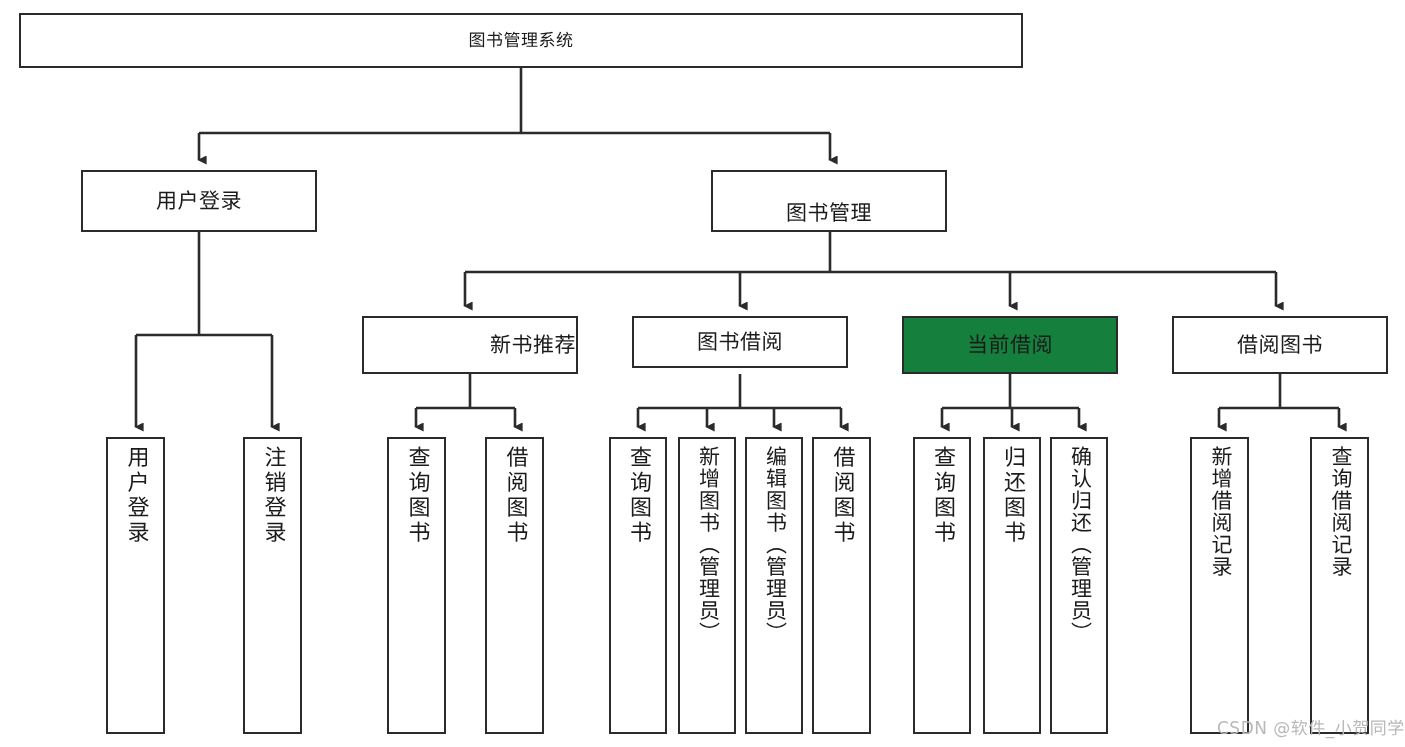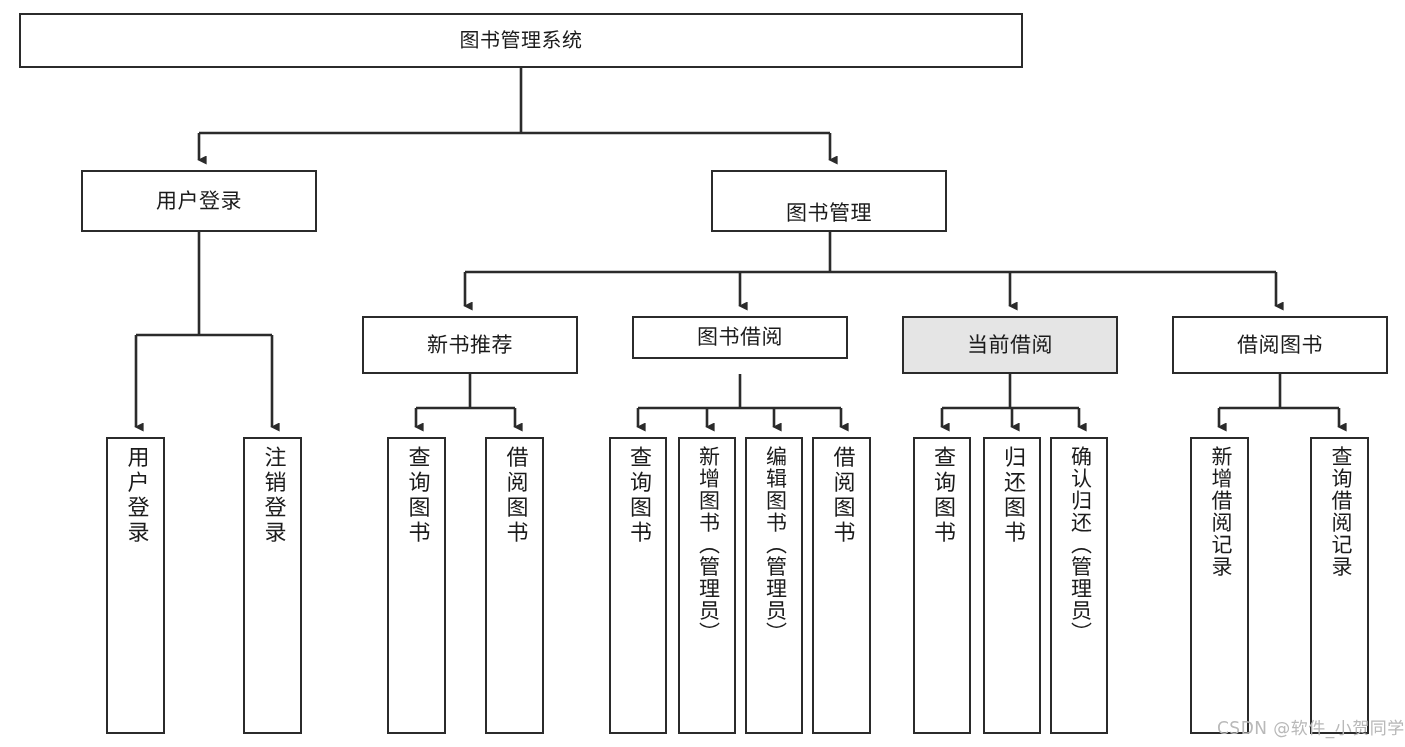--- a/index.html
+++ b/index.html
@@ -41,21 +41,21 @@
     text-align: center;
     white-space: pre-line;
     letter-spacing: 0.5px;
   }
   
   .node.horiz .node-label {
     font-size: 21px;
     writing-mode: horizontal-tb;
   }
   .node.root .node-label {
-    font-size: 20px;
+    font-size: 17px;
   }
   
   .node.vert {
     align-items: flex-start;
     justify-content: center;
     padding-top: 7px;
   }
   .node.vert .node-label {
     writing-mode: vertical-rl;
     text-orientation: upright;
@@ -136,27 +136,27 @@
     <span class="node-label" style="color: rgb(27, 27, 27);">图书管理系统</span>
   </div>
 
   <div class="node horiz" style="left: 81px; top: 170px; width: 236px; height: 62px; border-color: rgb(43, 43, 43); background: rgb(255, 255, 255);">
     <span class="node-label" style="color: rgb(27, 27, 27);">用户登录</span>
   </div>
   <div class="node horiz" style="left: 711px; top: 170px; width: 236px; height: 62px; border-color: rgb(43, 43, 43); background: rgb(255, 255, 255);">
     <span class="node-label" style="color: rgb(27, 27, 27); margin-top: 24px;">图书管理</span>
   </div>
 
-  <div class="node horiz" style="left: 362px; top: 316px; width: 216px; height: 58px; border-color: rgb(43, 43, 43); background: rgb(255, 255, 255);">
+  <div class="node horiz" style="left: 362px; top: 316px; width: 216px; height: 58px; border-color: rgb(43, 43, 43); background: rgb(255, 255, 255); justify-content: flex-end;">
     <span class="node-label" style="color: rgb(27, 27, 27);">新书推荐</span>
   </div>
-  <div class="node horiz" style="left: 632px; top: 316px; width: 216px; height: 43px; border-color: rgb(43, 43, 43); background: rgb(255, 255, 255);">
+  <div class="node horiz" style="left: 632px; top: 316px; width: 216px; height: 52px; border-color: rgb(43, 43, 43); background: rgb(255, 255, 255);">
     <span class="node-label" style="color: rgb(27, 27, 27);">图书借阅</span>
   </div>
-  <div class="node horiz" style="left: 902px; top: 316px; width: 216px; height: 58px; border-color: rgb(43, 43, 43); background: #e5e5e5;">
+  <div class="node horiz" style="left: 902px; top: 316px; width: 216px; height: 58px; border-color: rgb(43, 43, 43); background: #15803d;">
     <span class="node-label" style="color: rgb(27, 27, 27);">当前借阅</span>
   </div>
   <div class="node horiz" style="left: 1172px; top: 316px; width: 216px; height: 58px; border-color: rgb(43, 43, 43); background: rgb(255, 255, 255);">
     <span class="node-label" style="color: rgb(27, 27, 27);">借阅图书</span>
   </div>
 
   <div class="node vert" style="left: 106px; top: 437px; width: 59px; height: 297px; border-color: rgb(43, 43, 43); background: rgb(255, 255, 255);">
     <span class="node-label" style="color: rgb(27, 27, 27);">用户登录</span>
   </div>
   <div class="node vert" style="left: 243px; top: 437px; width: 59px; height: 297px; border-color: rgb(43, 43, 43); background: rgb(255, 255, 255);">

